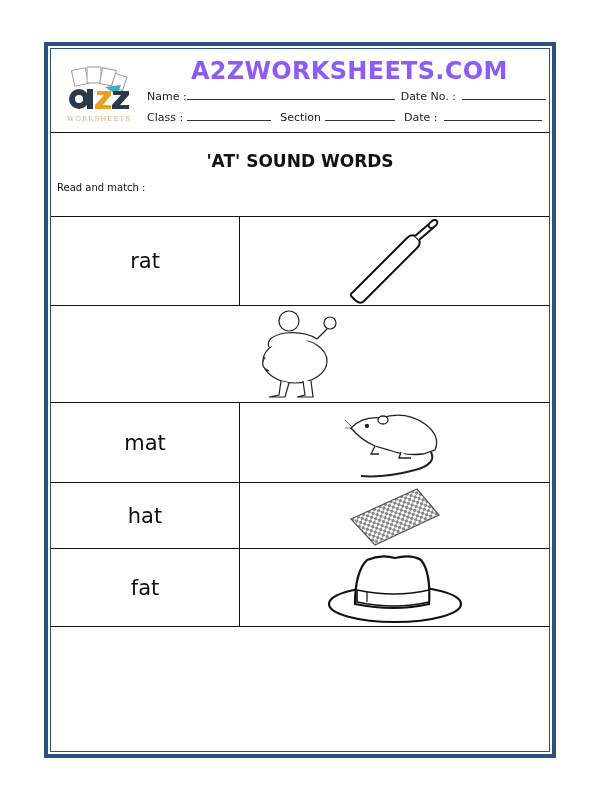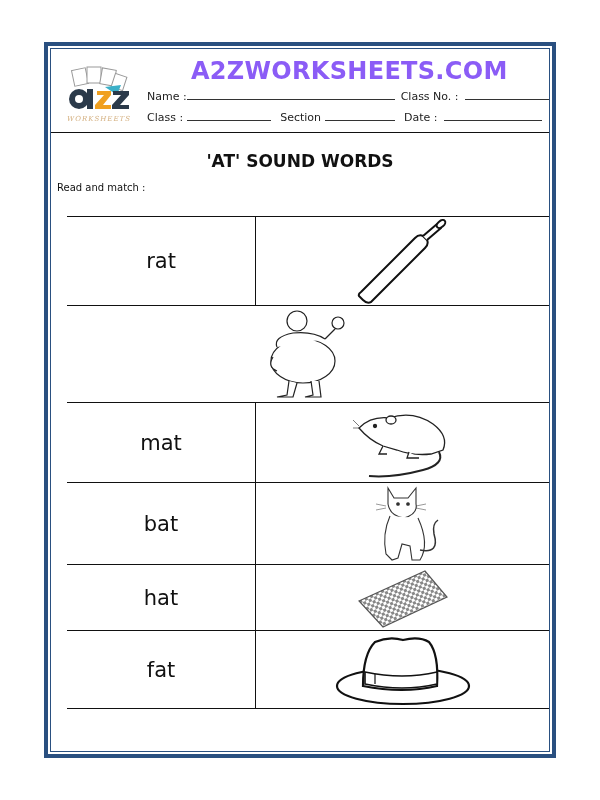--- a/index.html
+++ b/index.html
@@ -9,38 +9,38 @@
   .page-outer {
     position: absolute; left: 44px; top: 42px; width: 512px; height: 716px;
     border: 4px solid #2a5080;
   }
   .page-inner {
     position: absolute; left: 2px; top: 2px; right: 2px; bottom: 2px;
     border: 1px solid #2a5080;
   }
 
   .header { position: absolute; left: 0; top: 0; right: 0; height: 84px; border-bottom: 1px solid #111; }
-  .logo { position: absolute; left: 8px; top: 16px; width: 80px; height: 64px; font-style: italic; }
+  .logo { position: absolute; left: 8px; top: 16px; width: 80px; height: 64px; }
   .site-title {
     position: absolute; left: 140px; top: 8px; font-size: 24px; font-weight: bold;
     color: #8b5cf6; letter-spacing: 0.3px; font-family: "DejaVu Sans", sans-serif;
   }
   .field-row { position: absolute; left: 96px; font-size: 11px; color: #222; white-space: nowrap; }
   .field-row.r1 { top: 41px; }
   .field-row.r2 { top: 62px; }
   .field-label { display: inline-block; }
   .field-line { display: inline-block; border-bottom: 1px solid #333; height: 10px; vertical-align: baseline; margin-right: 6px; }
 
   .title-block { position: absolute; left: 0; top: 84px; right: 0; height: 83px; }
   .ws-title {
     position: absolute; left: 0; right: 0; top: 18px; text-align: center; font-size: 17px; font-weight: bold;
   }
   .instruction { position: absolute; left: 6px; top: 49px; font-size: 10px; }
 
-  .match-table { position: absolute; left: 16px; right: 0; top: 167px; border-top: 1px solid #111; }
+  .match-table { position: absolute; left: 0; right: 0; top: 167px; border-top: 1px solid #111; }
   .match-row { position: relative; border-bottom: 1px solid #111; display: flex; }
   .word-cell {
     width: 189px; border-right: 1px solid #111; display: flex; align-items: center; justify-content: center;
     font-size: 21px;
   }
   .pic-cell { flex: 1; display: flex; align-items: center; justify-content: center; }
   .pic-cell svg { display: block; }
 </style>
 </head>
 <body>
@@ -60,21 +60,21 @@
           <circle cx="20" cy="34" r="4" fill="#fff"></circle>
           <rect x="28" y="24" width="6" height="20" fill="#2b3a4a"></rect>
           <path d="M38 26 L52 26 L52 30 L44 40 L52 40 L52 44 L36 44 L36 40 L45 30 L38 30 Z" fill="#f0a020"></path>
           <path d="M54 26 L70 26 L70 30 L61 40 L70 40 L70 44 L53 44 L53 40 L62 30 L54 30 Z" fill="#2b3a4a"></path>
           <text x="40" y="56" font-size="7" text-anchor="middle" fill="#d4b080" font-family="DejaVu Serif, serif" letter-spacing="1">WORKSHEETS</text>
         </svg>
       </div>
       <div class="site-title">A2ZWORKSHEETS.COM</div>
 
       <div class="field-row r1">
-        <span class="field-label">Name :</span><span class="field-line" style="width:208px;"></span><span class="field-label">Class No. :</span>
+        <span class="field-label">Name :</span><span class="field-line" style="width:208px;"></span><span class="field-label">Date No. :</span>
         <span class="field-line" style="width:84px;margin-left:3px;"></span>
       </div>
       <div class="field-row r2">
         <span class="field-label">Class :</span>
         <span class="field-line" style="width:84px;"></span>
         <span class="field-label">Section</span>
         <span class="field-line" style="width:70px;"></span>
         <span class="field-label">Date :</span>
         <span class="field-line" style="width:98px;margin-left:3px;"></span>
       </div>
@@ -127,35 +127,20 @@
               <circle cx="22" cy="20" r="1.5" fill="#222"></circle>
               <path d="M30 40 L26 48 L34 48"></path>
               <path d="M56 46 L54 52 L66 52"></path>
               <path d="M86 46 Q92 58 70 64 Q40 72 16 70" fill="none" stroke-width="2"></path>
               <path d="M6 20 L0 14 M6 22 L0 22" fill="none" stroke-width="0.6"></path>
             </g>
           </svg>
         </div>
       </div>
 
-      <div class="match-row" style="height:82px;">
-        <div class="word-cell">bat</div>
-        <div class="pic-cell">
-          <svg width="90" height="80" viewBox="0 0 90 80">
-            <g fill="#fff" stroke="#333" stroke-width="1.1">
-              <path d="M30 4 L36 14 L50 14 L58 4 L58 20 Q60 30 46 34 Q32 32 30 20 Z"></path>
-              <circle cx="40" cy="20" r="1.3" fill="#333"></circle>
-              <circle cx="50" cy="20" r="1.3" fill="#333"></circle>
-              <path d="M32 32 Q24 50 28 70 L34 76 L40 74 L44 60 L52 62 L54 76 L62 76 Q72 60 60 34"></path>
-              <path d="M62 66 Q82 70 76 50 Q74 40 80 36" fill="none" stroke-width="1.5"></path>
-              <path d="M28 22 L18 20 M28 24 L18 26 M58 22 L68 20 M58 24 L68 26" fill="none" stroke-width="0.5"></path>
-            </g>
-          </svg>
-        </div>
-      </div>
 
       <div class="match-row" style="height:66px;">
         <div class="word-cell">hat</div>
         <div class="pic-cell">
           <svg width="100" height="62" viewBox="0 0 100 62">
             <defs>
               <pattern id="chk" width="6" height="6" patternUnits="userSpaceOnUse" patternTransform="rotate(-25)">
                 <rect width="6" height="6" fill="#fff"></rect>
                 <rect width="3" height="3" fill="#888"></rect>
                 <rect x="3" y="3" width="3" height="3" fill="#888"></rect>

